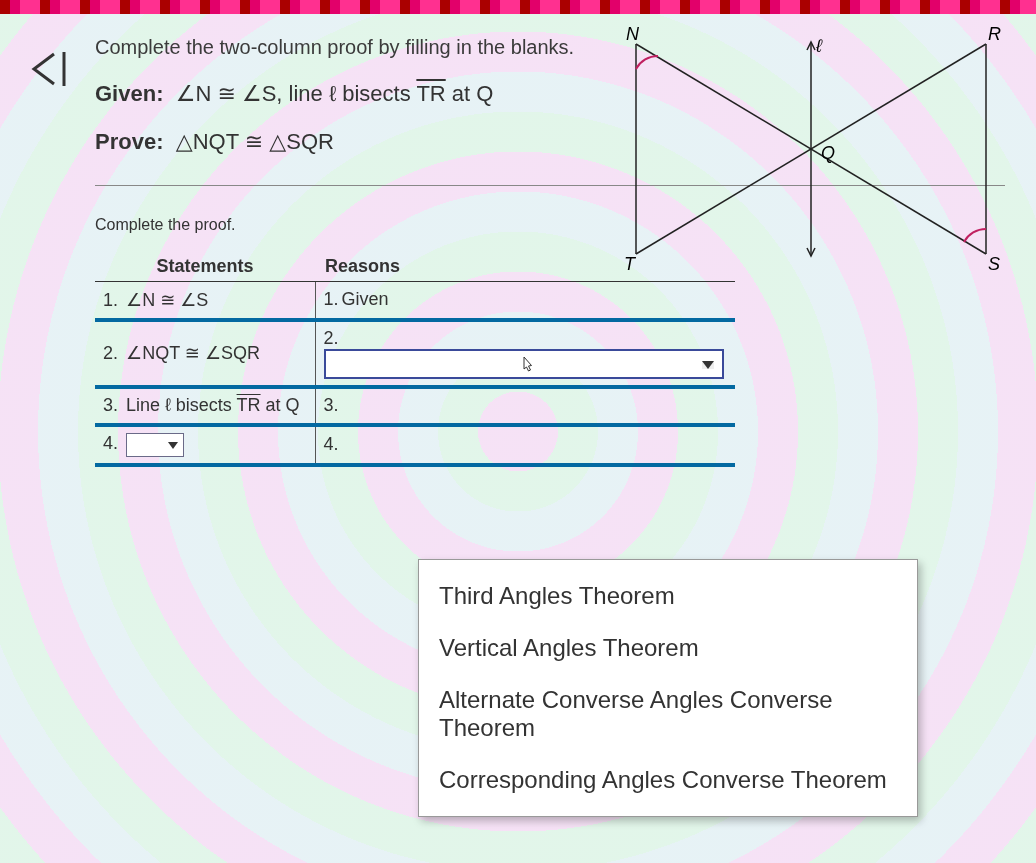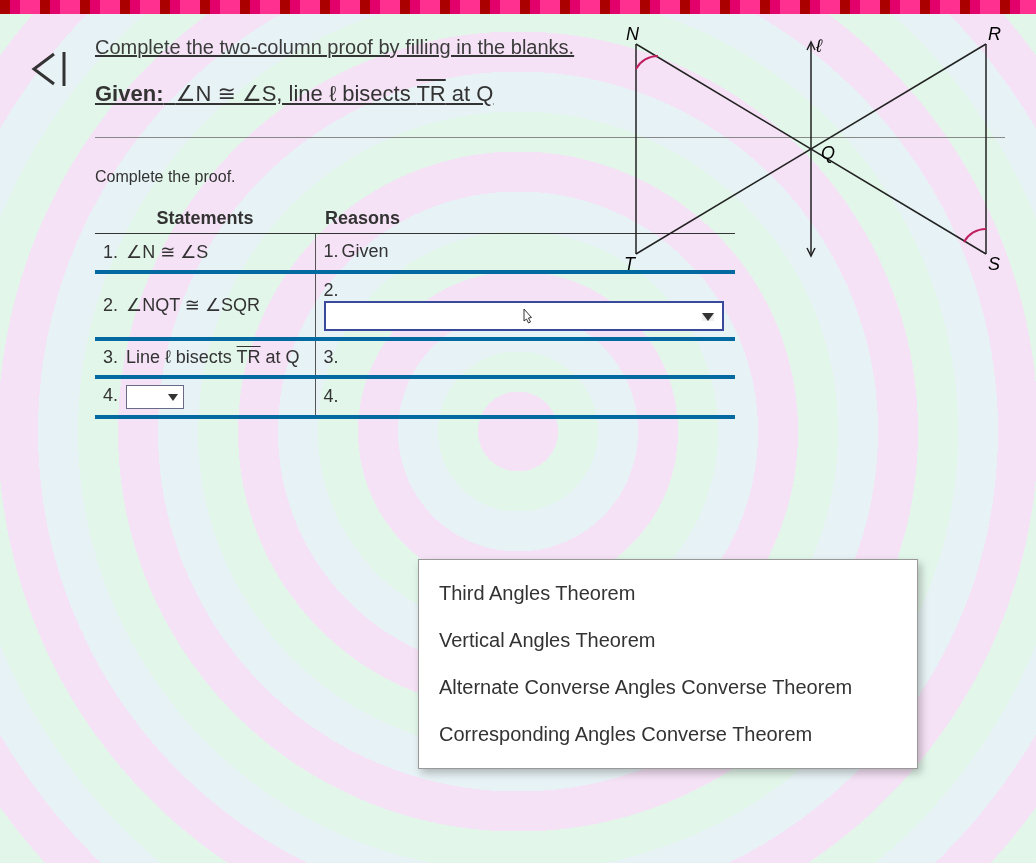--- a/index.html
+++ b/index.html
@@ -22,21 +22,20 @@
   .page { position:relative; padding: 0; }
   .back-btn {
     position:absolute; left:20px; top:30px;
     width:50px; height:50px;
     display:flex; align-items:center; justify-content:center;
     cursor:pointer;
   }
   .problem {
     margin-left:95px; margin-right:30px; padding-top:22px;
     position:relative;
-    text-decoration:underline;
   }
   .instr { font-size:20px; color:#3b3b3b; }
   .row { margin-top:22px; font-size:22px; }
   .row b { font-weight:bold; }
   .overline { text-decoration: overline; }
   .diagram {
     position:absolute; top:10px; right:0;
     width:390px; height:250px;
   }
   hr.divider {
@@ -88,21 +87,21 @@
     position:absolute;
     left:418px; top:545px;
     width:500px;
     background:#fff;
     border:1px solid #999;
     box-shadow: 3px 4px 8px rgba(0,0,0,0.25);
     padding:10px 0;
     z-index:10;
   }
   .dropdown-menu div {
-    padding:12px 20px; font-size:20px; color:#333;
+    padding:12px 20px; font-size:24px; color:#333;
     cursor:pointer;
   }
   .num { display:inline-block; min-width:18px; }
 </style>
 </head>
 <body>
 
 <div class="topbar"></div>
 
 <div class="page">
@@ -115,20 +114,24 @@
   </div>
 
   <div class="problem">
     <div class="instr">Complete the two-column proof by filling in the blanks.</div>
 
     <div class="row">
       <b>Given:</b>&nbsp;
       <span>∠N ≅ ∠S, line ℓ bisects <span class="overline">TR</span> at Q</span>
     </div>
 
+    <div class="row">
+      <b>Prove:</b>&nbsp;
+      <span>△NQT ≅ △SQR</span>
+    </div>
 
     <svg class="diagram" viewBox="0 0 390 250">
       <line x1="20" y1="20" x2="370" y2="230" stroke="#222" stroke-width="1.5"></line>
       <line x1="370" y1="20" x2="20" y2="230" stroke="#222" stroke-width="1.5"></line>
       <line x1="20" y1="20" x2="20" y2="230" stroke="#222" stroke-width="1.5"></line>
       <line x1="370" y1="20" x2="370" y2="230" stroke="#222" stroke-width="1.5"></line>
       <line x1="195" y1="18" x2="195" y2="232" stroke="#222" stroke-width="1.5"></line>
       <polyline points="191,224 195,232 199,224" fill="none" stroke="#222" stroke-width="1.5"></polyline>
       <polyline points="191,26 195,18 199,26" fill="none" stroke="#222" stroke-width="1.5"></polyline>
       <path d="M 20 45 A 25 25 0 0 1 42 32" fill="none" stroke="#c02060" stroke-width="2"></path>

